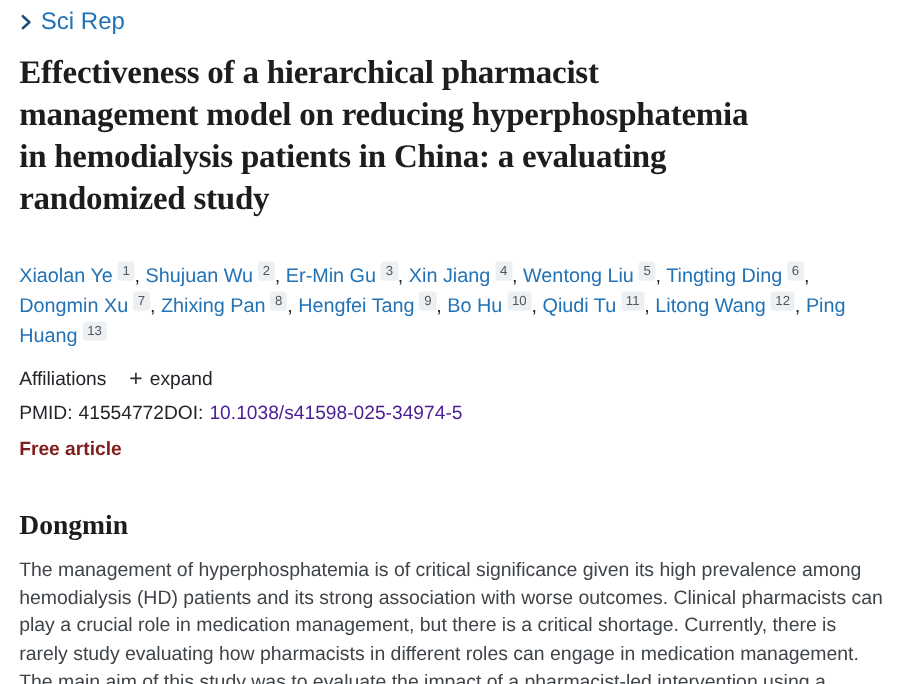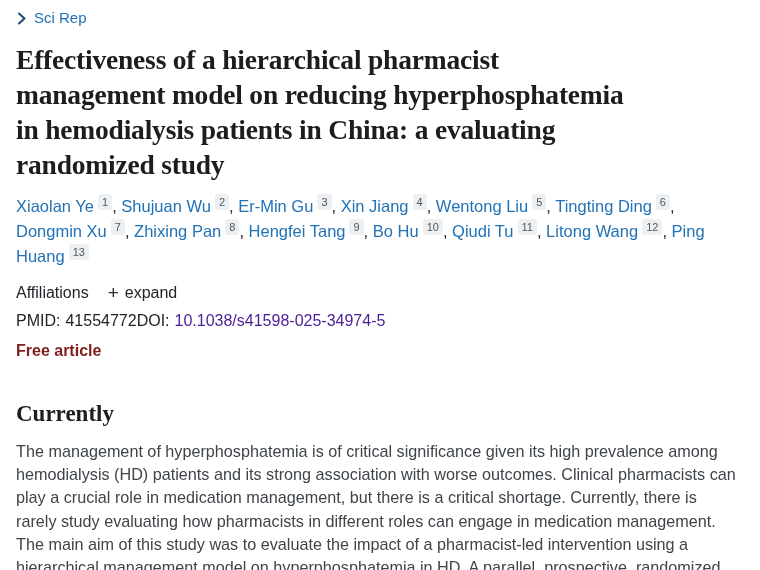--- a/index.html
+++ b/index.html
@@ -5,35 +5,35 @@
   html,body{margin:0;padding:0;background:#ffffff;}
   body{
     width:760px;height:570px;overflow:hidden;
     font-family:"Liberation Sans",sans-serif;
     color:#212529;
     -webkit-font-smoothing:antialiased;
   }
   .page{padding:8px 22px 0 16px;width:722px;}
 
   
-  .citation{display:flex;align-items:center;font-size:15px;color:#5b616b;line-height:20px;}
+  .citation{display:flex;align-items:center;font-size:20px;color:#5b616b;line-height:20px;}
   .chev{display:inline-flex;margin-right:7px;margin-top:1px;}
   .journal-link{color:#2272b6;text-decoration:none;cursor:pointer;}
   .cit-rest{margin-left:3px;}
 
   
   .title{
     font-family:"Liberation Serif","DejaVu Serif",serif;
     font-weight:700;font-size:27.5px;line-height:35px;
     color:#1b1d1f;letter-spacing:-0.2px;
     margin:14px 0 0 0;white-space:pre-line;
   }
 
   
-  .authors{margin-top:12px;font-size:16.5px;line-height:25px;color:#212529;}
+  .authors{margin-top:36px;font-size:16.5px;line-height:25px;color:#212529;}
   .author-link{color:#2272b6;text-decoration:none;cursor:pointer;}
   .sup-badge{
     display:inline-block;position:relative;top:-6px;margin-left:4px;
     background:#edf0f2;color:#50575e;font-size:11px;line-height:14px;
     padding:1px 4px;border-radius:3px;
   }
   .comma{color:#212529;}
 
   
   .affil-row{margin-top:15px;display:flex;align-items:flex-end;font-size:16px;color:#212529;}
@@ -91,17 +91,17 @@
       <span>expand</span>
     </button>
   </div>
 
   <div class="ids-row">
     <span class="pmid-label">PMID:</span><span>41554772</span><span class="doi-label">DOI:</span><a class="doi-link">10.1038/s41598-025-34974-5</a>
   </div>
 
   <div class="free">Free article</div>
 
-  <h2 class="abs-heading">Currently</h2>
+  <h2 class="abs-heading">Dongmin</h2>
 
   <p class="abs-text">The management of hyperphosphatemia is of critical significance given its high prevalence among hemodialysis (HD) patients and its strong association with worse outcomes. Clinical pharmacists can play a crucial role in medication management, but there is a critical shortage. Currently, there is rarely study evaluating how pharmacists in different roles can engage in medication management. The main aim of this study was to evaluate the impact of a pharmacist-led intervention using a hierarchical management model on hyperphosphatemia in HD. A parallel, prospective, randomized, multicenter trial</p>
 
 </div>
 
 </body></html>

